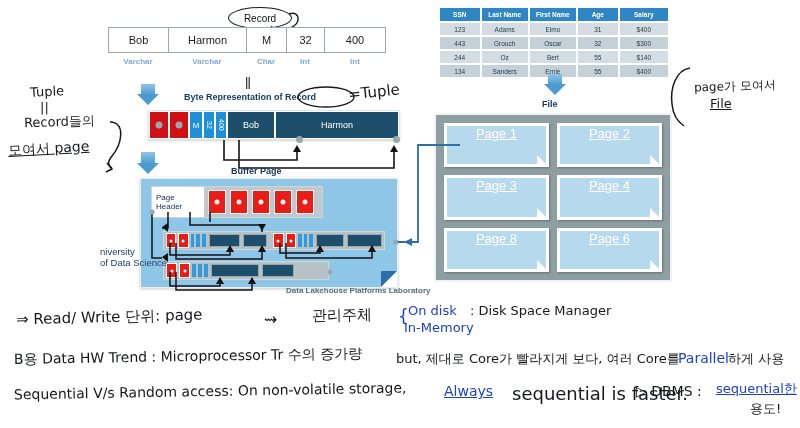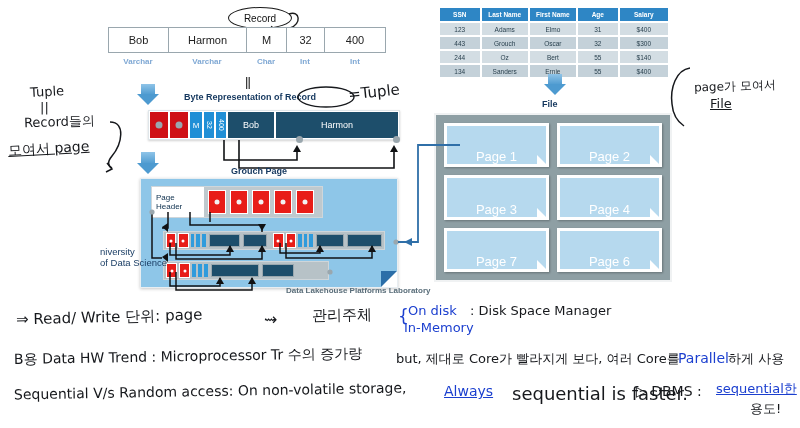--- a/index.html
+++ b/index.html
@@ -65,21 +65,21 @@
 
   
   #datatable{left:438px;top:6px;width:232px;}
   #datatable table{border-collapse:separate;border-spacing:2px;width:232px;}
   #datatable th{background:#2e86c5;color:#ffffff;font-size:6.5px;font-weight:bold;padding:3px 0;text-align:center;line-height:7px;}
   #datatable td{background:#d3dde3;color:#29404e;font-size:6.5px;text-align:center;padding:2.5px 0;}
   #datatable tr:nth-child(even) td{background:#c4d1d9;}
 
   
   #filegrid{left:434px;top:113px;width:238px;height:169px;background:#8e9fa4;border:2px solid #f0f2f3;box-sizing:border-box;padding:8px;display:grid;grid-template-columns:1fr 1fr;grid-template-rows:1fr 1fr 1fr;gap:8px;}
-  .pagecard{background:#b6d9ee;border:3px solid #ffffff;box-sizing:border-box;display:flex;align-items:flex-end;justify-content:center;color:#ffffff;font-size:13px;position:relative;box-shadow:1px 1px 2px rgba(0,0,0,.28);}
+  .pagecard{background:#b6d9ee;border:3px solid #ffffff;box-sizing:border-box;display:flex;align-items:flex-start;justify-content:center;color:#ffffff;font-size:13px;position:relative;box-shadow:1px 1px 2px rgba(0,0,0,.28);text-decoration:underline;}
   .pagecard .ear{position:absolute;right:0;bottom:0;width:0;height:0;border-left:9px solid #ffffff;border-top:9px solid transparent;}
 
   
   #uw-text{left:100px;top:246px;font-size:9.5px;font-weight:normal;color:#1c3f66;line-height:11px;}
   #lab-text{left:286px;top:286px;font-size:8px;font-weight:bold;color:#5a6e7a;}
 
   
   svg.overlay{position:absolute;left:0;top:0;width:800px;height:428px;pointer-events:none;}
 
   
@@ -158,21 +158,21 @@
     </g>
     <polygon points="297,145 293,152 301,152" fill="#101214"></polygon>
     <polygon points="394,145 390,152 398,152" fill="#101214"></polygon>
   </svg>
 
   <div class="arrowbox" id="arrow2" style="left:133px;top:152px;width:30px;height:24px;">
     <div class="shaft" style="left:8px;top:0;width:14px;height:12px;"></div>
     <div class="head" style="left:4px;top:11px;"></div>
   </div>
 
-  <div class="abs lbl lbl-b" style="left:231px;top:166px;font-size:9px;">Grouch Page</div>
+  <div class="abs lbl lbl-b" style="left:231px;top:166px;font-size:9px;">Buffer Page</div>
 
   <div class="abs" id="slottedpage">
     <div id="sp-headerband">
       <div class="ph">Page Header</div>
       <div class="slot">
           <span class="dot"></span>
         </div>
       <div class="slot">
           <span class="dot"></span>
         </div>
@@ -328,21 +328,21 @@
     </div>
     <div class="pagecard">
       <span>Page 3</span>
         <span class="ear"></span>
     </div>
     <div class="pagecard">
       <span>Page 4</span>
         <span class="ear"></span>
     </div>
     <div class="pagecard">
-      <span>Page 7</span>
+      <span>Page 8</span>
         <span class="ear"></span>
     </div>
     <div class="pagecard">
       <span>Page 6</span>
         <span class="ear"></span>
     </div>
   </div>
 
   <svg class="overlay">
     <path d="M398 242 L418 242 L418 145 L460 145" fill="none" stroke="#2f6fa8" stroke-width="1.8"></path>

